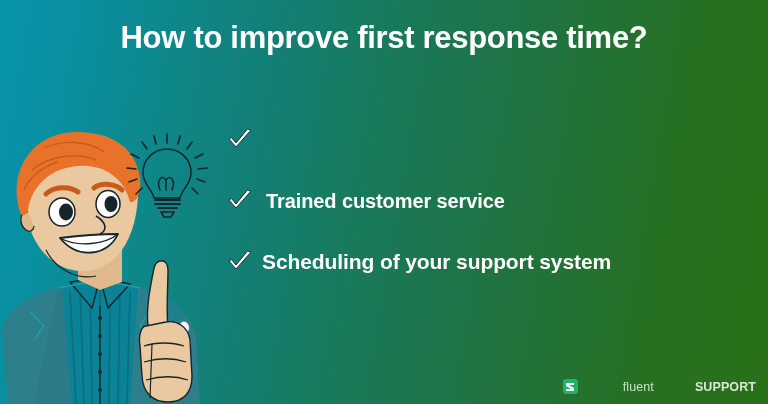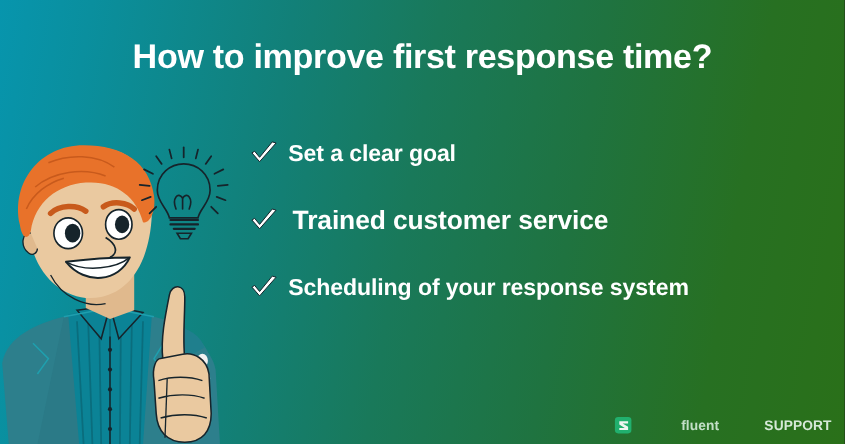--- a/index.html
+++ b/index.html
@@ -28,21 +28,20 @@
     position: absolute;
     left: 0;
     top: 20px;
     width: 768px;
     text-align: center;
     color: #ffffff;
     font-size: 31px;
     font-weight: bold;
     letter-spacing: -0.3px;
     white-space: nowrap;
-    margin-top: 14px;
   }
 
   
   #list {
     position: absolute;
     left: 218px;
     top: 118px;
     width: 530px;
   }
   .bullet {
@@ -64,21 +63,21 @@
   .check svg { display: block; }
 
   .bullet-text {
     color: #ffffff;
     font-size: 21px;
     font-weight: bold;
     line-height: 1.42;
     letter-spacing: -0.1px;
   }
   .bullet.tall .bullet-text {
-    font-size: 24px;
+    font-size: 20px;
     padding-left: 4px;
   }
   .bullet-text .line2 { display: block; }
 
   
   #person {
     position: absolute;
     left: 0;
     bottom: 0;
     width: 215px;
@@ -104,21 +103,21 @@
     display: flex;
     align-items: center;
     justify-content: center;
   }
   #logo-mark svg { display: block; }
   .logo-text {
     font-size: 12.5px;
     color: #cfe8d4;
     letter-spacing: 0.1px;
   }
-  .logo-light { font-weight: bold; padding-left: 40px; }
+  .logo-light { font-weight: normal; padding-left: 40px; }
   .logo-bold  { font-weight: bold; color: #e4f3e7; margin-left: 36px; }
 </style>
 </head>
 <body>
 
 <div id="slide">
 
   <div id="title">How to improve first response time?</div>
 
   <div id="person">
@@ -239,42 +238,41 @@
   </div>
 
   <div id="list">
 
     <div class="bullet">
       <span class="check">
         <svg width="26" height="24" viewBox="0 0 26 24">
           <path d="M2 11 L9 19 L24 2 L20.5 1 L9 15 L4.5 9.5 Z" fill="#ffffff" stroke="#13232b" stroke-width="0.9" stroke-linejoin="round"></path>
         </svg>
       </span>
-      <span class="bullet-text">Set a clear goal</span>
     </div>
 
 
     <div class="bullet tall">
       <span class="check">
         <svg width="26" height="24" viewBox="0 0 26 24">
           <path d="M2 11 L9 19 L24 2 L20.5 1 L9 15 L4.5 9.5 Z" fill="#ffffff" stroke="#13232b" stroke-width="0.9" stroke-linejoin="round"></path>
         </svg>
       </span>
       <span class="bullet-text">
         <span>Trained customer service</span>
       </span>
     </div>
 
     <div class="bullet">
       <span class="check">
         <svg width="26" height="24" viewBox="0 0 26 24">
           <path d="M2 11 L9 19 L24 2 L20.5 1 L9 15 L4.5 9.5 Z" fill="#ffffff" stroke="#13232b" stroke-width="0.9" stroke-linejoin="round"></path>
         </svg>
       </span>
-      <span class="bullet-text">Scheduling of your response system</span>
+      <span class="bullet-text">Scheduling of your support system</span>
     </div>
 
   </div>
 
   <div id="logo">
     <span id="logo-mark">
       <svg width="10" height="10" viewBox="0 0 10 10">
         <path d="M1 1 L9 1 L9 3 L4 3 L9 6 L9 9 L1 9 L1 7 L6 7 L1 4 Z" fill="#ffffff"></path>
       </svg>
     </span>

